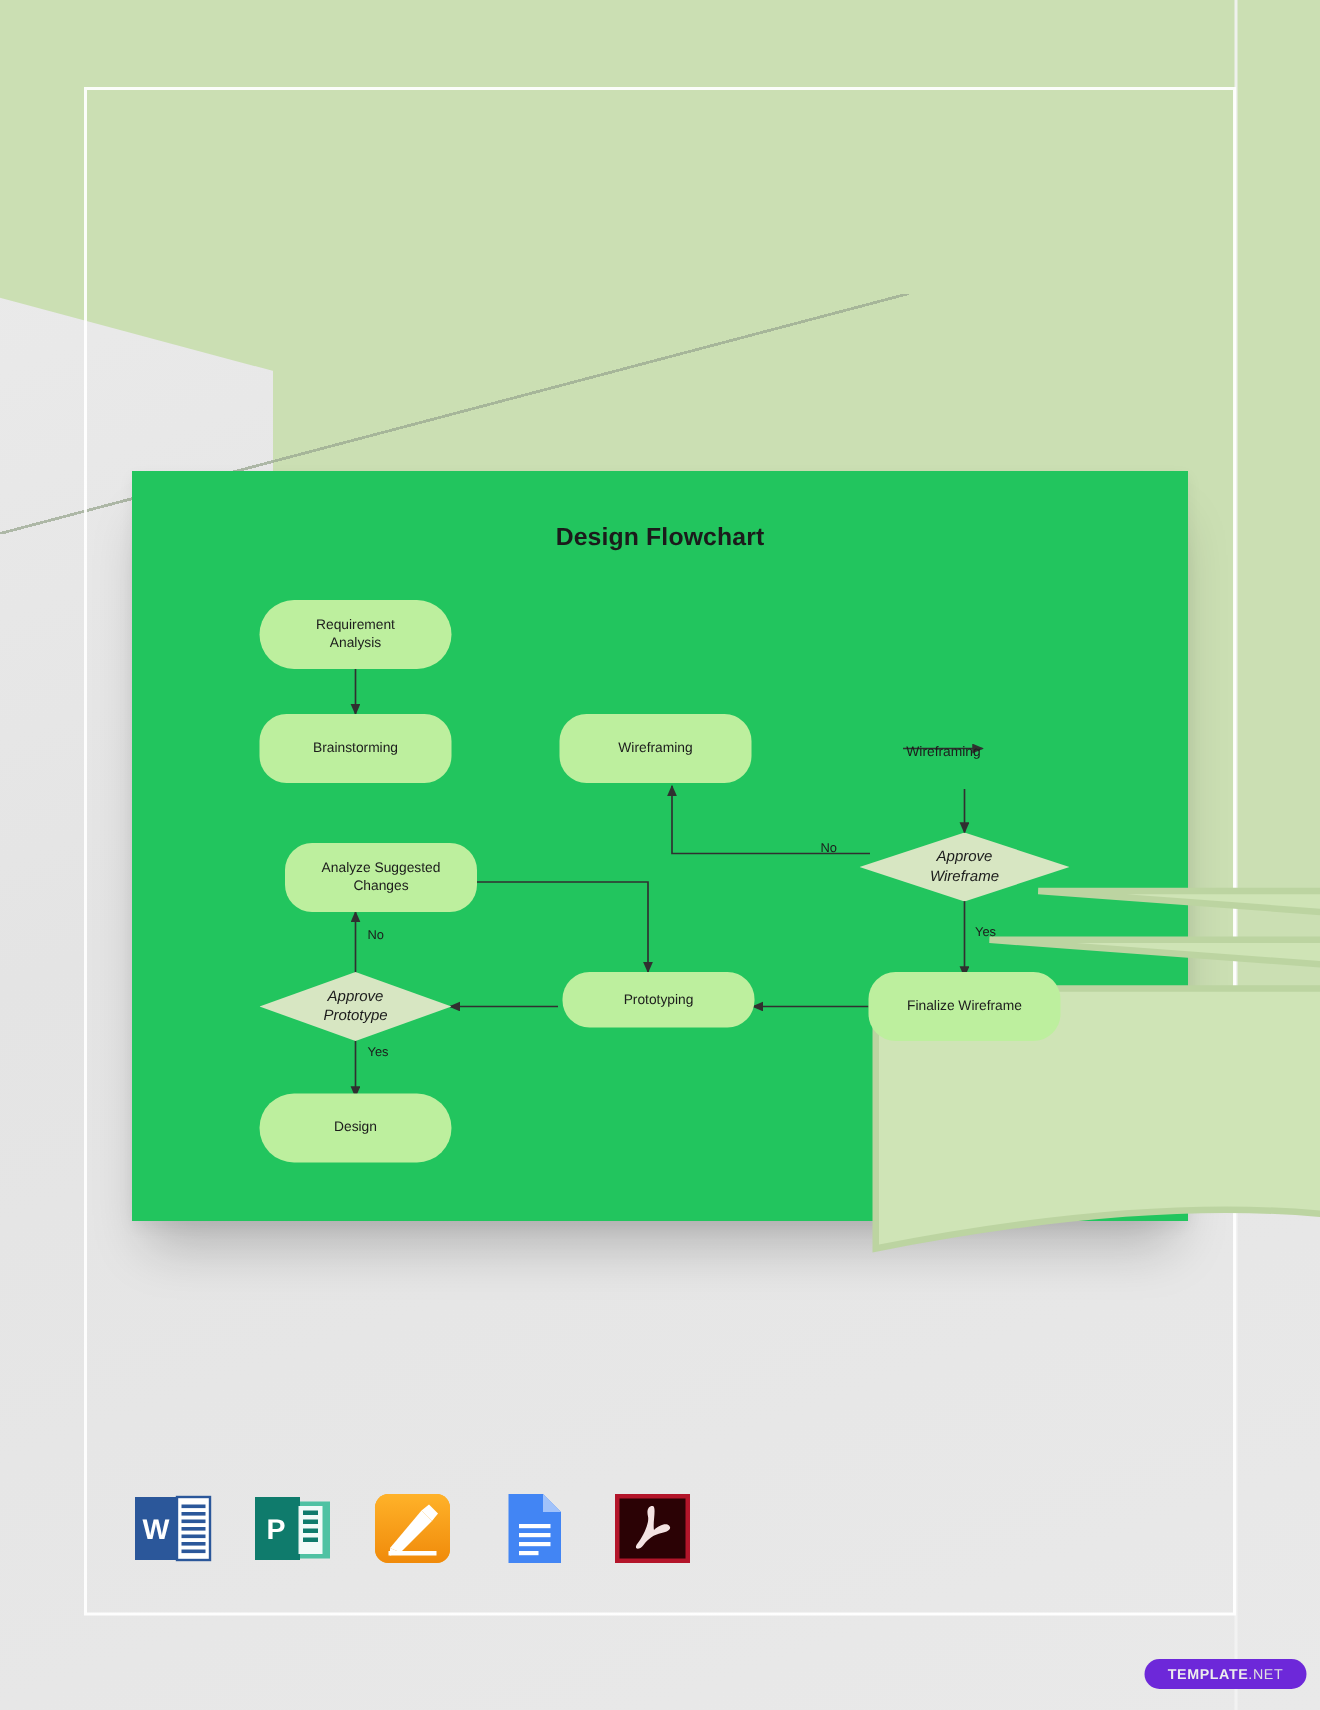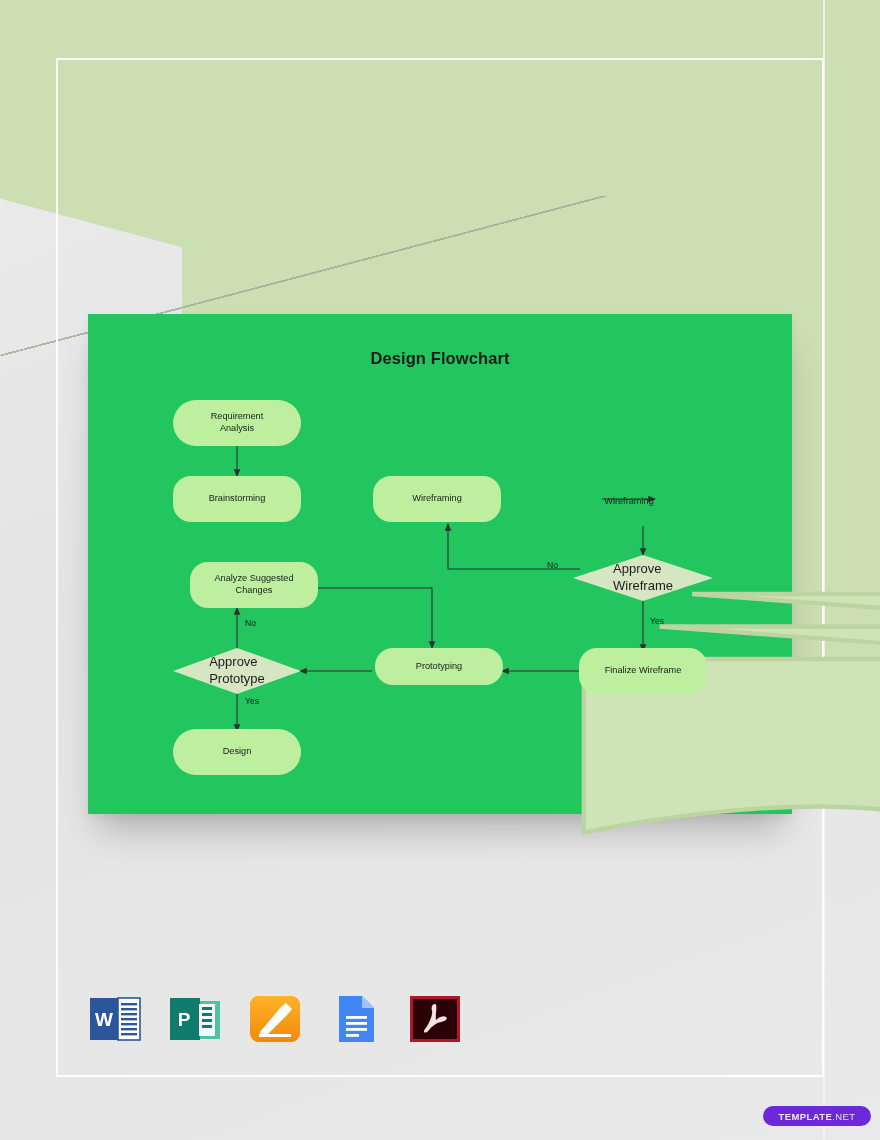--- a/index.html
+++ b/index.html
@@ -73,21 +73,21 @@
     border-radius:18px;
   }
   .node.rect{}
   .node.term{border-radius:24px;}
   .node .lbl{padding:0 4px;white-space:pre-line;}
 
   
   .diamond{
     position:absolute;
     display:flex;align-items:center;justify-content:center;
-    font-size:13px;color:#1c1c1c;line-height:1.3;
+    text-align:center;font-size:10px;color:#1c1c1c;line-height:1.3;font-style:italic;
   }
   .diamond .dshape{
     position:absolute;inset:0;background:#d7e6c2;
     clip-path:polygon(50% 0,100% 50%,50% 100%,0 50%);
   }
   .diamond .lbl{position:relative;white-space:pre-line;}
 
   
   .multidoc{position:absolute;}
   .multidoc .lbl{

